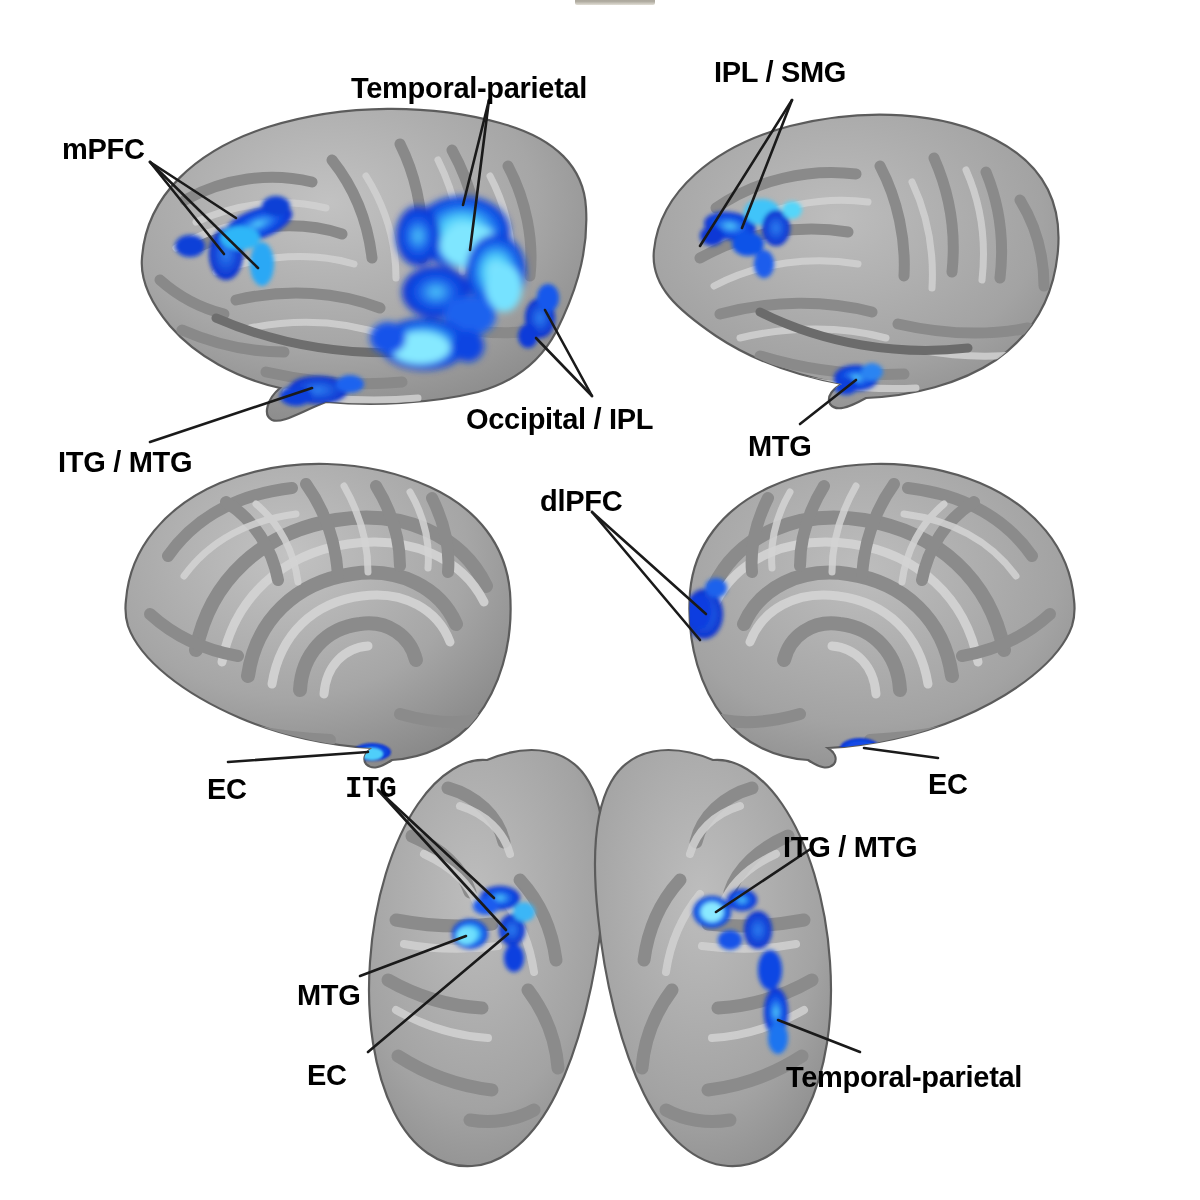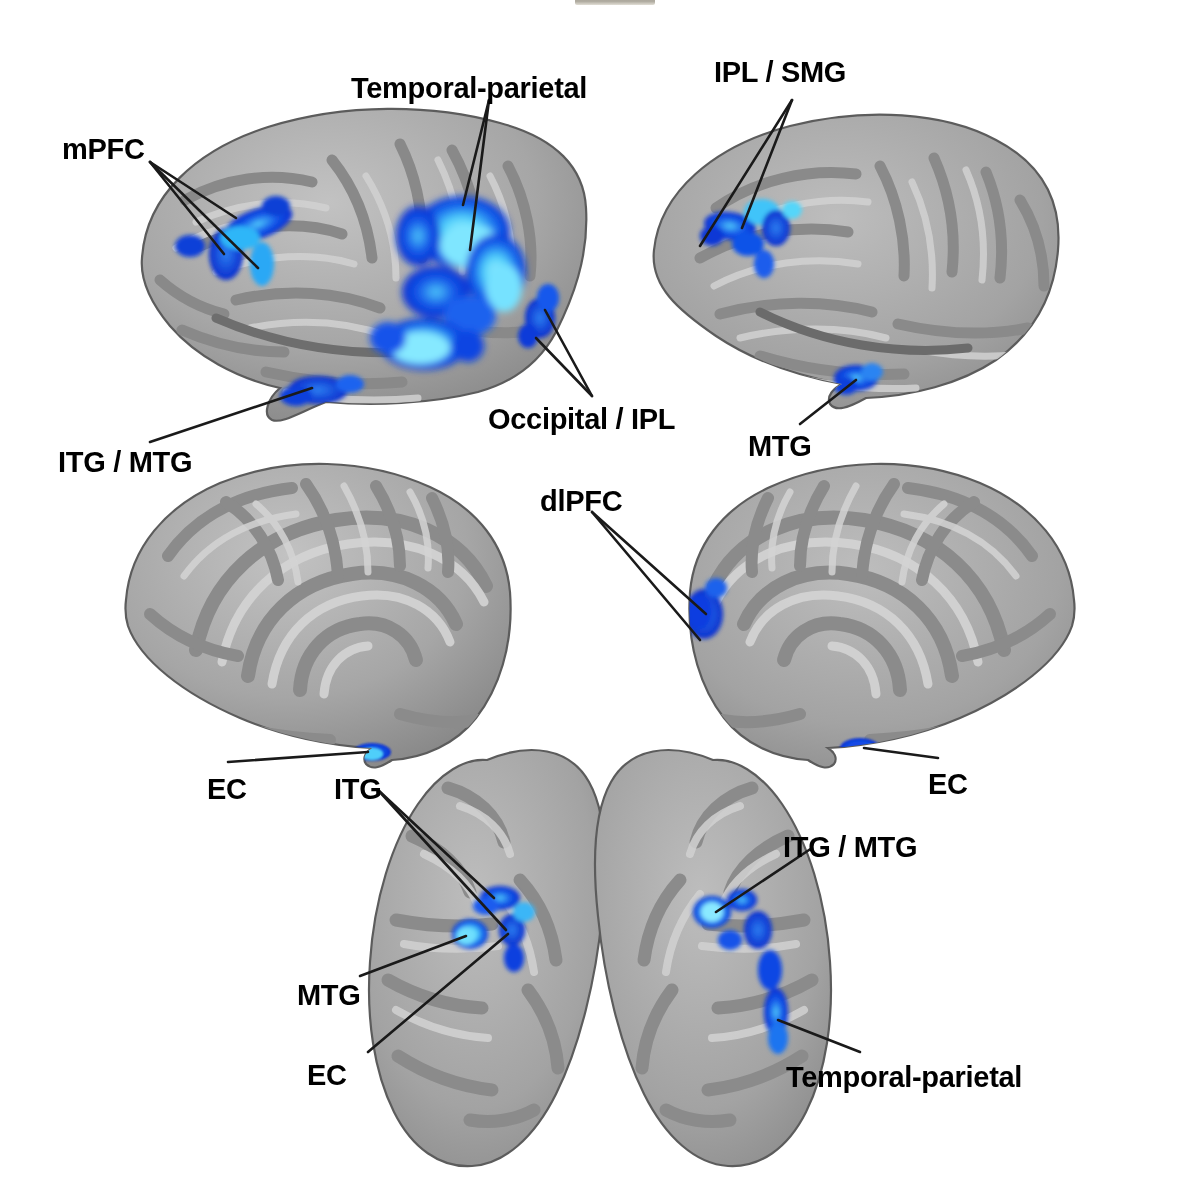--- a/index.html
+++ b/index.html
@@ -500,25 +500,25 @@
 
       <path d="M368 1052 L508 934"></path>
 
       <path d="M860 1052 L778 1020"></path>
     </g>
   </svg>
 
   <div class="anno" style="left:62px;  top:135px;">mPFC</div>
   <div class="anno" style="left:351px; top:74px;">Temporal-parietal</div>
   <div class="anno" style="left:714px; top:58px;">IPL / SMG</div>
-  <div class="anno" style="left:466px; top:405px;margin-left:22px;">Occipital / IPL</div>
+  <div class="anno" style="left:466px; top:405px;">Occipital / IPL</div>
   <div class="anno" style="left:748px; top:432px;">MTG</div>
   <div class="anno" style="left:58px;  top:448px;">ITG / MTG</div>
   <div class="anno" style="left:540px; top:487px;">dlPFC</div>
   <div class="anno" style="left:207px; top:775px;">EC</div>
-  <div class="anno" style="left:334px; top:775px;">ITG</div>
+  <div class="anno" style="left:345px; top:775px;font-family:Liberation Mono, monospace;">ITG</div>
   <div class="anno" style="left:928px; top:770px;">EC</div>
   <div class="anno" style="left:783px; top:833px;">ITG / MTG</div>
   <div class="anno" style="left:297px; top:981px;">MTG</div>
   <div class="anno" style="left:307px; top:1061px;">EC</div>
   <div class="anno" style="left:786px; top:1063px;">Temporal-parietal</div>
 
 </div>
 
 </body></html>

